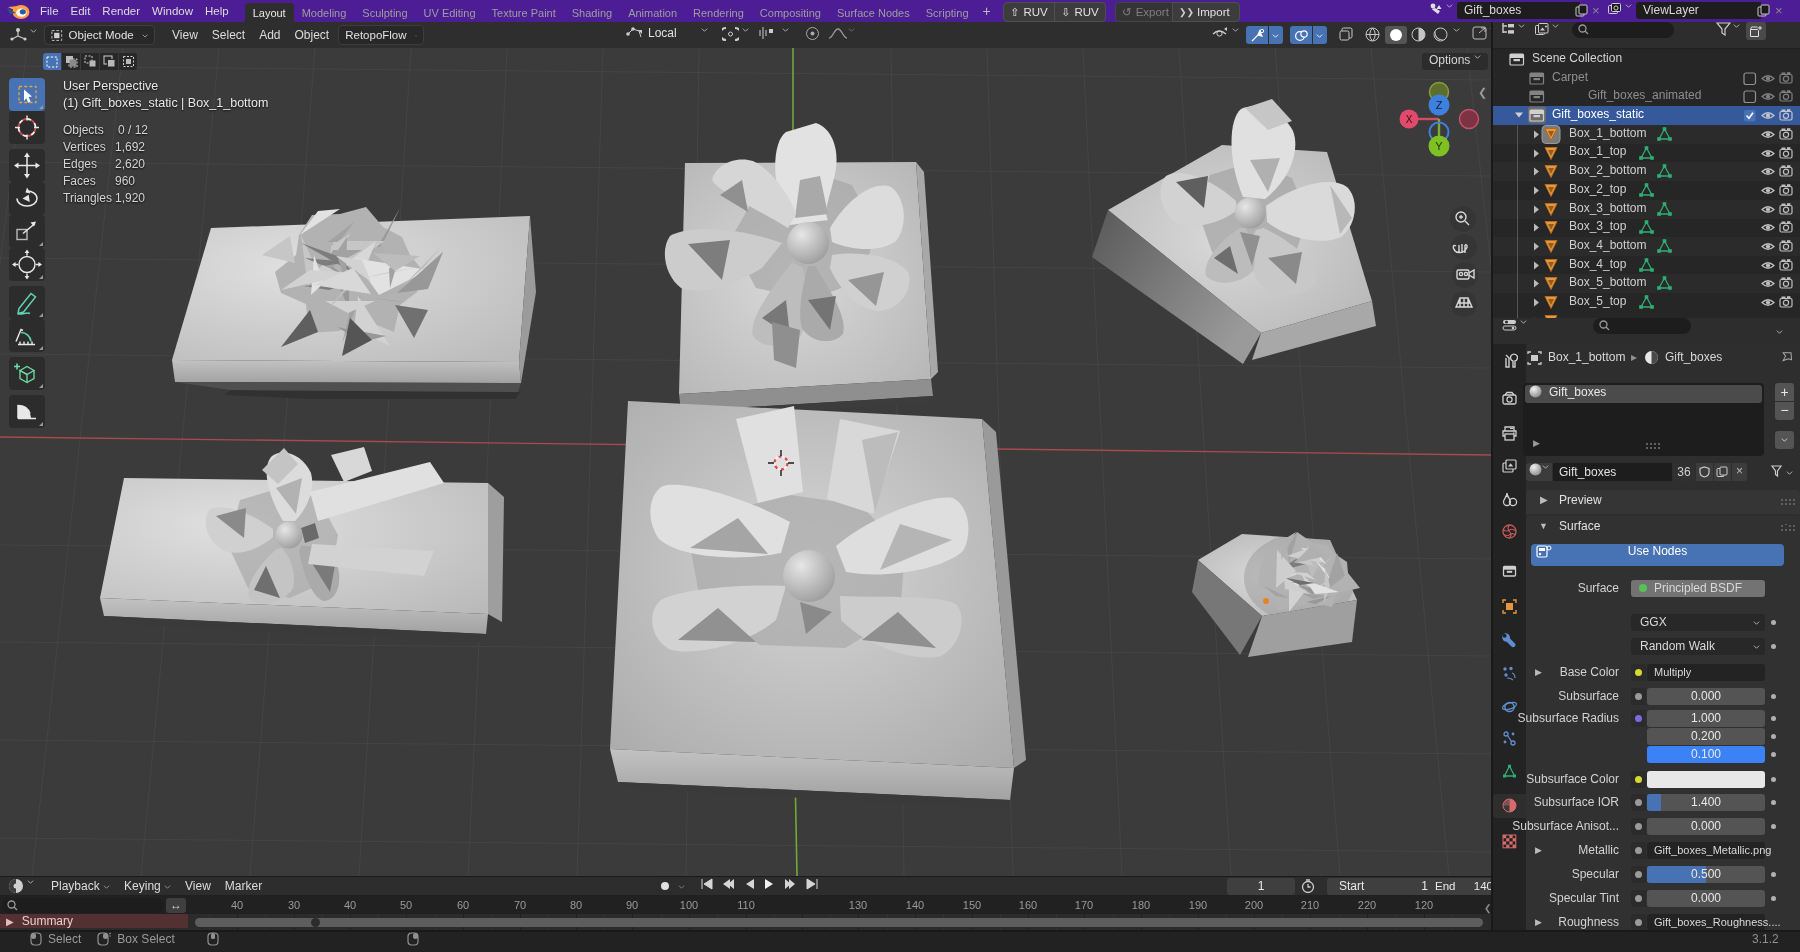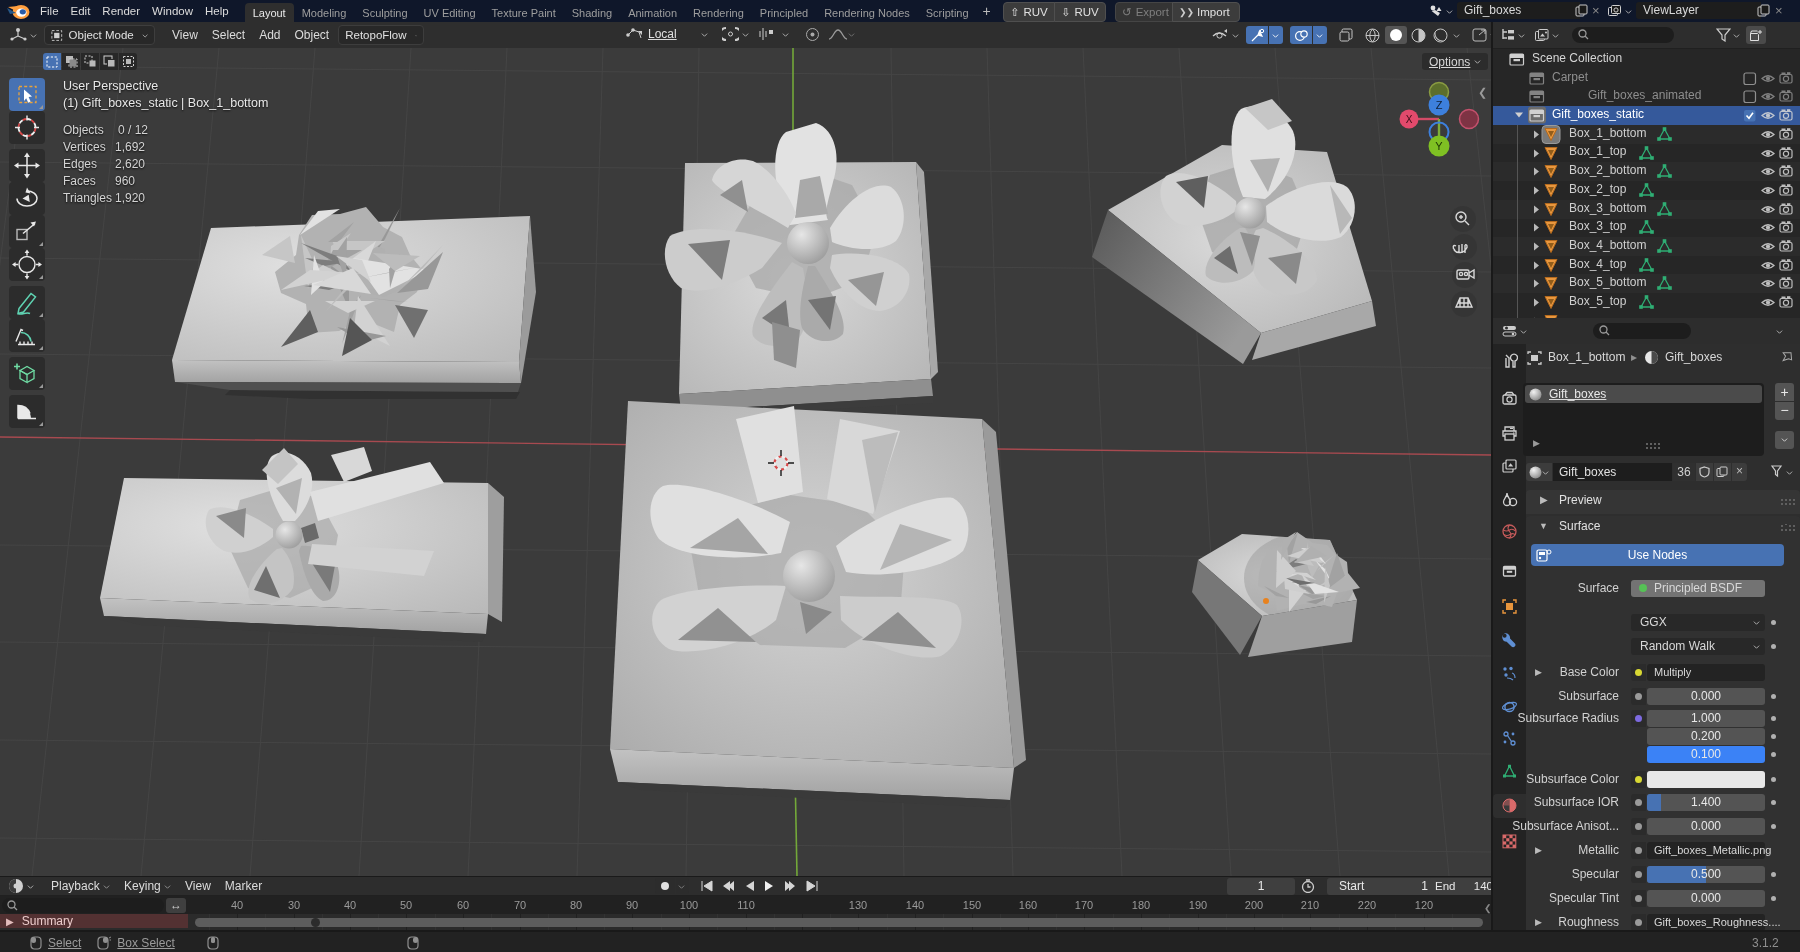--- a/index.html
+++ b/index.html
@@ -1,22 +1,22 @@
 <!DOCTYPE html>
 <html><head>
 <meta charset="utf-8">
 <style>
   html,body{margin:0;padding:0;background:#111;}
   #app{position:relative;width:1800px;height:952px;overflow:hidden;
        font-family:"Liberation Sans",sans-serif;color:#d9d9d9;font-size:12px;
        background:#2e2e2e;}
   .abs{position:absolute;}
-  .row{display:flex;align-items:center;text-decoration:underline;}
+  .row{display:flex;}
   
-  #topbar{left:0;top:0;width:1800px;height:22px;background:#0f172a;display:flex;align-items:center;font-size:11.5px;}
+  #topbar{left:0;top:0;width:1800px;height:22px;background:#4c1d95;display:flex;align-items:center;font-size:11.5px;}
   #topbar .menu{color:#dcdcdc;font-size:11.5px;padding:0 6px;}
   .tab{color:#9e9e9e;font-size:11px;padding:2px 8px;height:17px;line-height:16px;border-radius:4px 4px 0 0;margin-top:4px;white-space:nowrap;}
   .tab.active{background:#2e2e2e;color:#e8e8e8;}
   
   #vheader{left:0;top:22px;width:1491px;height:26px;background:#2e2e2e;display:flex;align-items:center;border-bottom:1px solid #242424;overflow:hidden;}
   .hfield{background:#282828;border:1px solid #3d3d3d;border-radius:4px;height:18px;display:flex;align-items:center;padding:0 6px;color:#e0e0e0;white-space:nowrap;}
   .hmenu{color:#dcdcdc;padding:0 7px;}
   
   #viewport{left:0;top:48px;width:1491px;height:828px;background:#3a3a3a;overflow:hidden;}
   
@@ -63,22 +63,22 @@
     <div class="menu">Help</div>
     <div style="width:10px"></div>
     <div class="tab active">Layout</div>
     <div class="tab">Modeling</div>
     <div class="tab">Sculpting</div>
     <div class="tab">UV Editing</div>
     <div class="tab">Texture Paint</div>
     <div class="tab">Shading</div>
     <div class="tab">Animation</div>
     <div class="tab">Rendering</div>
-    <div class="tab">Principled</div>
-    <div class="tab">Rendering Nodes</div>
+    <div class="tab">Compositing</div>
+    <div class="tab">Surface Nodes</div>
     <div class="tab">Scripting</div>
     <div style="color:#bbb;font-size:14px;padding:0 6px;">+</div>
     <div class="hfield abs" style="left:1003px;top:2px;width:38px;background:#3c3c3c;border-color:#4f4f4f;border-radius:4px 0 0 4px;justify-content:center;"><span style="font-size:11px;margin-right:4px;">⇧</span> RUV</div>
     <div class="hfield abs" style="left:1054px;top:2px;width:38px;background:#3c3c3c;border-color:#4f4f4f;border-radius:0 4px 4px 0;justify-content:center;"><span style="font-size:11px;margin-right:4px;">⇩</span> RUV</div>
     <div class="hfield abs" style="left:1115px;top:2px;width:46px;background:#343434;border-color:#454545;color:#7f7f7f;border-radius:4px 0 0 4px;"><span style="margin-right:4px;">↺</span> Export</div>
     <div class="hfield abs" style="left:1172px;top:2px;width:54px;background:#3c3c3c;border-color:#4f4f4f;border-radius:0 4px 4px 0;"><span style="color:#ccc;margin-right:3px;font-size:9px;">❯❯</span> Import</div>
     <div style="position:absolute;left:1428px;top:2px;width:30px;height:18px;" class="row">
       <svg width="16" height="14" viewBox="0 0 16 14">
           <circle cx="5" cy="4" r="2.4" fill="#e0e0e0"></circle>
           <path d="M3.6 7 L10 12 L12 9 L7 6 Z" fill="#e0e0e0"></path>

